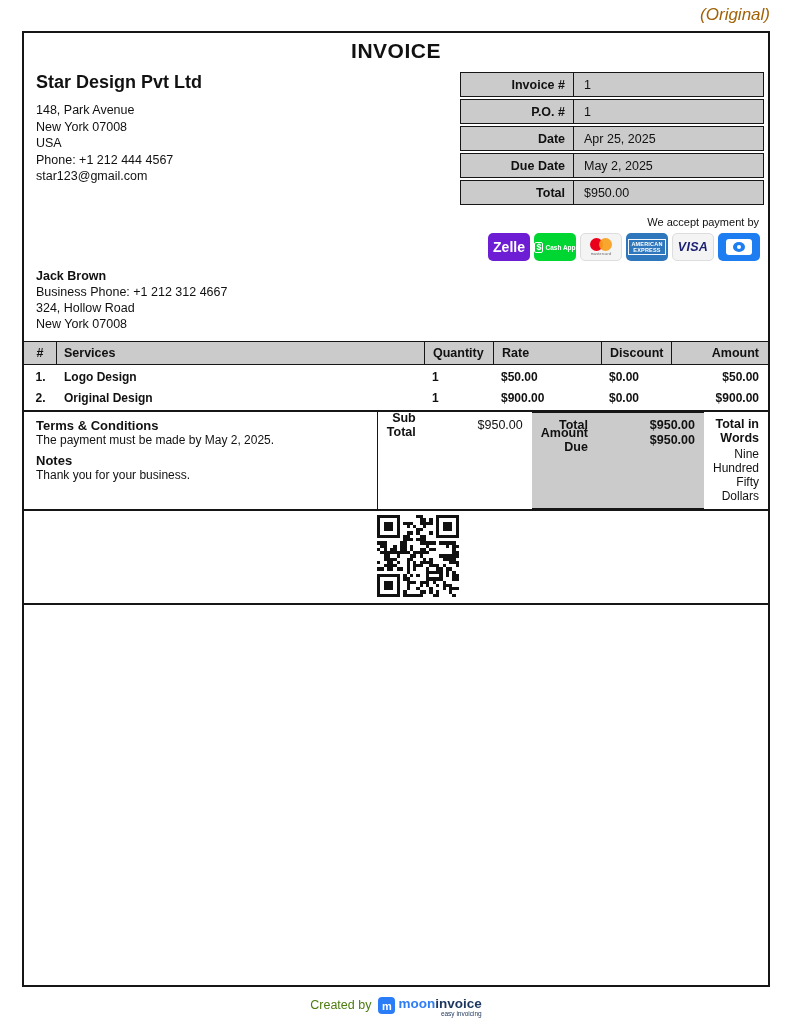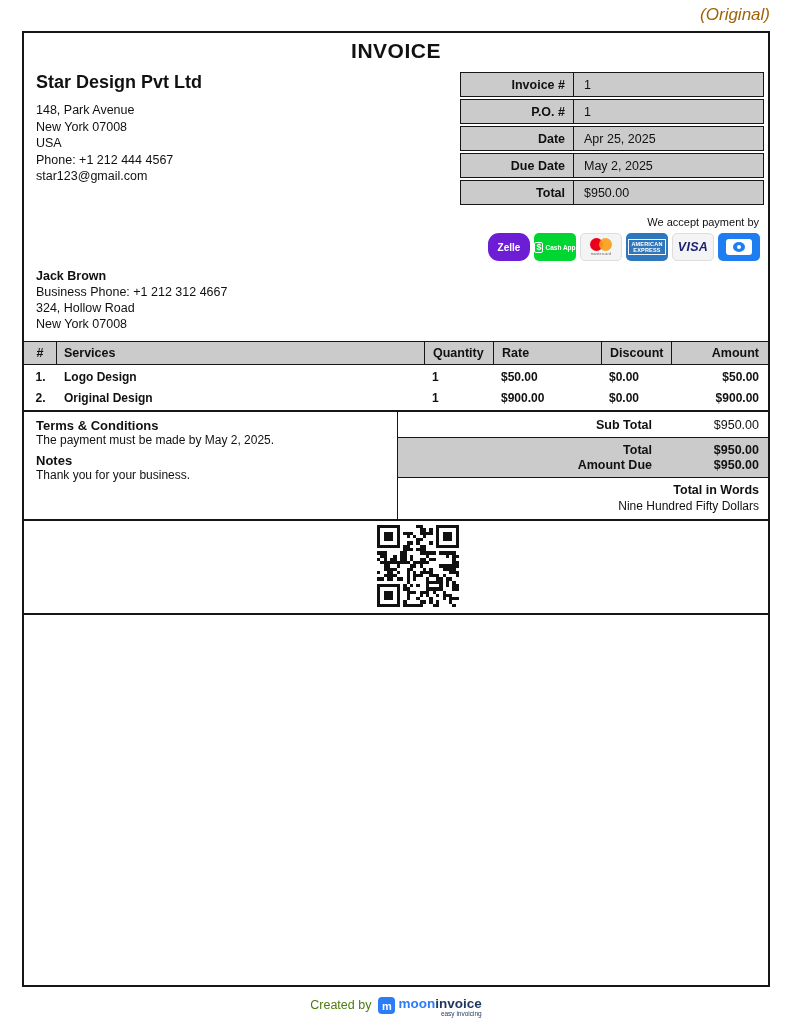--- a/index.html
+++ b/index.html
@@ -17,21 +17,21 @@
 
   .meta-table { width:304px; }
   .meta-row { display:flex; align-items:stretch; height:25px; background:#cbcbcb; border:1.5px solid #161616; margin-bottom:2px; }
   .meta-label { width:113px; display:flex; align-items:center; justify-content:flex-end; padding-right:8px; font-weight:bold; font-size:12.5px; border-right:1.5px solid #161616; }
   .meta-value { display:flex; align-items:center; padding-left:10px; font-size:12.5px; }
 
   .payment-row { align-self:flex-end; padding-right:8px; margin-top:9px; text-align:right; }
   .payment-caption { font-size:11px; margin-bottom:5px; padding-right:1px; }
   .payment-icons { display:flex; gap:4px; justify-content:flex-end; }
   .badge { width:42px; height:28px; border-radius:5px; display:flex; align-items:center; justify-content:center; overflow:hidden; }
-  .badge-zelle { background:#6d1ed4; color:#fff; font-weight:bold; font-size:10px;border-radius:11px; }
+  .badge-zelle { background:#6d1ed4; color:#fff; font-weight:bold; font-size:14px; }
   .badge-cashapp { background:#00d632; color:#fff; font-weight:bold; gap:2px; }
   .cashapp-symbol { font-size:9px; border:1px solid #fff; border-radius:2px; padding:0 1px; line-height:9px; }
   .cashapp-text { font-size:6.5px; }
   .badge-mastercard { background:#f4f4f4; border:1px solid #ddd; flex-direction:column; }
   .mc-circles { position:relative; width:22px; height:13px; }
   .mc-circles .c1,.mc-circles .c2 { position:absolute; width:13px; height:13px; border-radius:50%; top:0; }
   .mc-circles .c1 { left:0; background:#eb001b; }
   .mc-circles .c2 { right:0; background:#f79e1b; opacity:.92; }
   .mc-word { font-size:3.5px; color:#555; margin-top:1px; letter-spacing:.3px; }
   .badge-amex { background:#2e77bc; }
@@ -59,21 +59,21 @@
   .col-amt { width:97px; padding-right:9px; text-align:right; align-self:stretch; display:flex; align-items:center; justify-content:flex-end; }
   .svc-header .col-qty, .svc-header .col-rate, .svc-header .col-disc, .svc-header .col-amt { border-left:1.5px solid #161616; }
   .svc-body { padding:1px 0 2px; }
 
   .terms-totals { display:flex; border-top:2px solid #161616; border-bottom:2px solid #161616; }
   .terms-col { width:374px; border-right:1.5px solid #161616; padding:6px 14px 8px 12px; }
   .terms-heading { font-weight:bold; font-size:13px; }
   .terms-text { font-size:12px; line-height:15px; }
   .terms-text-2 { margin-top:12px; }
   .notes-heading { font-weight:bold; font-size:13px; margin-top:5px; }
-  .totals-col { flex:1; display:flex; flex-direction:column; font-size:12.5px; }
+  .totals-col { flex:1; display:flex; flex-direction:row; font-size:12.5px; }
   .tot-row { display:flex; align-items:center; padding:0 9px; }
   .tot-label { flex:1; text-align:right; font-weight:bold; }
   .tot-value { width:107px; text-align:right; }
   .subtotal-row { height:25px; }
   .gray-box { background:#cbcbcb; border-top:1.5px solid #161616; border-bottom:1.5px solid #161616; padding:4px 0 5px; }
   .gray-box .tot-row { height:15px; }
   .gray-box .tot-value { font-weight:bold; }
   .words-box { padding:5px 9px 6px; text-align:right; }
   .words-label { font-weight:bold; font-size:12.5px; }
   .words-value { font-size:12px; margin-top:2px; }

